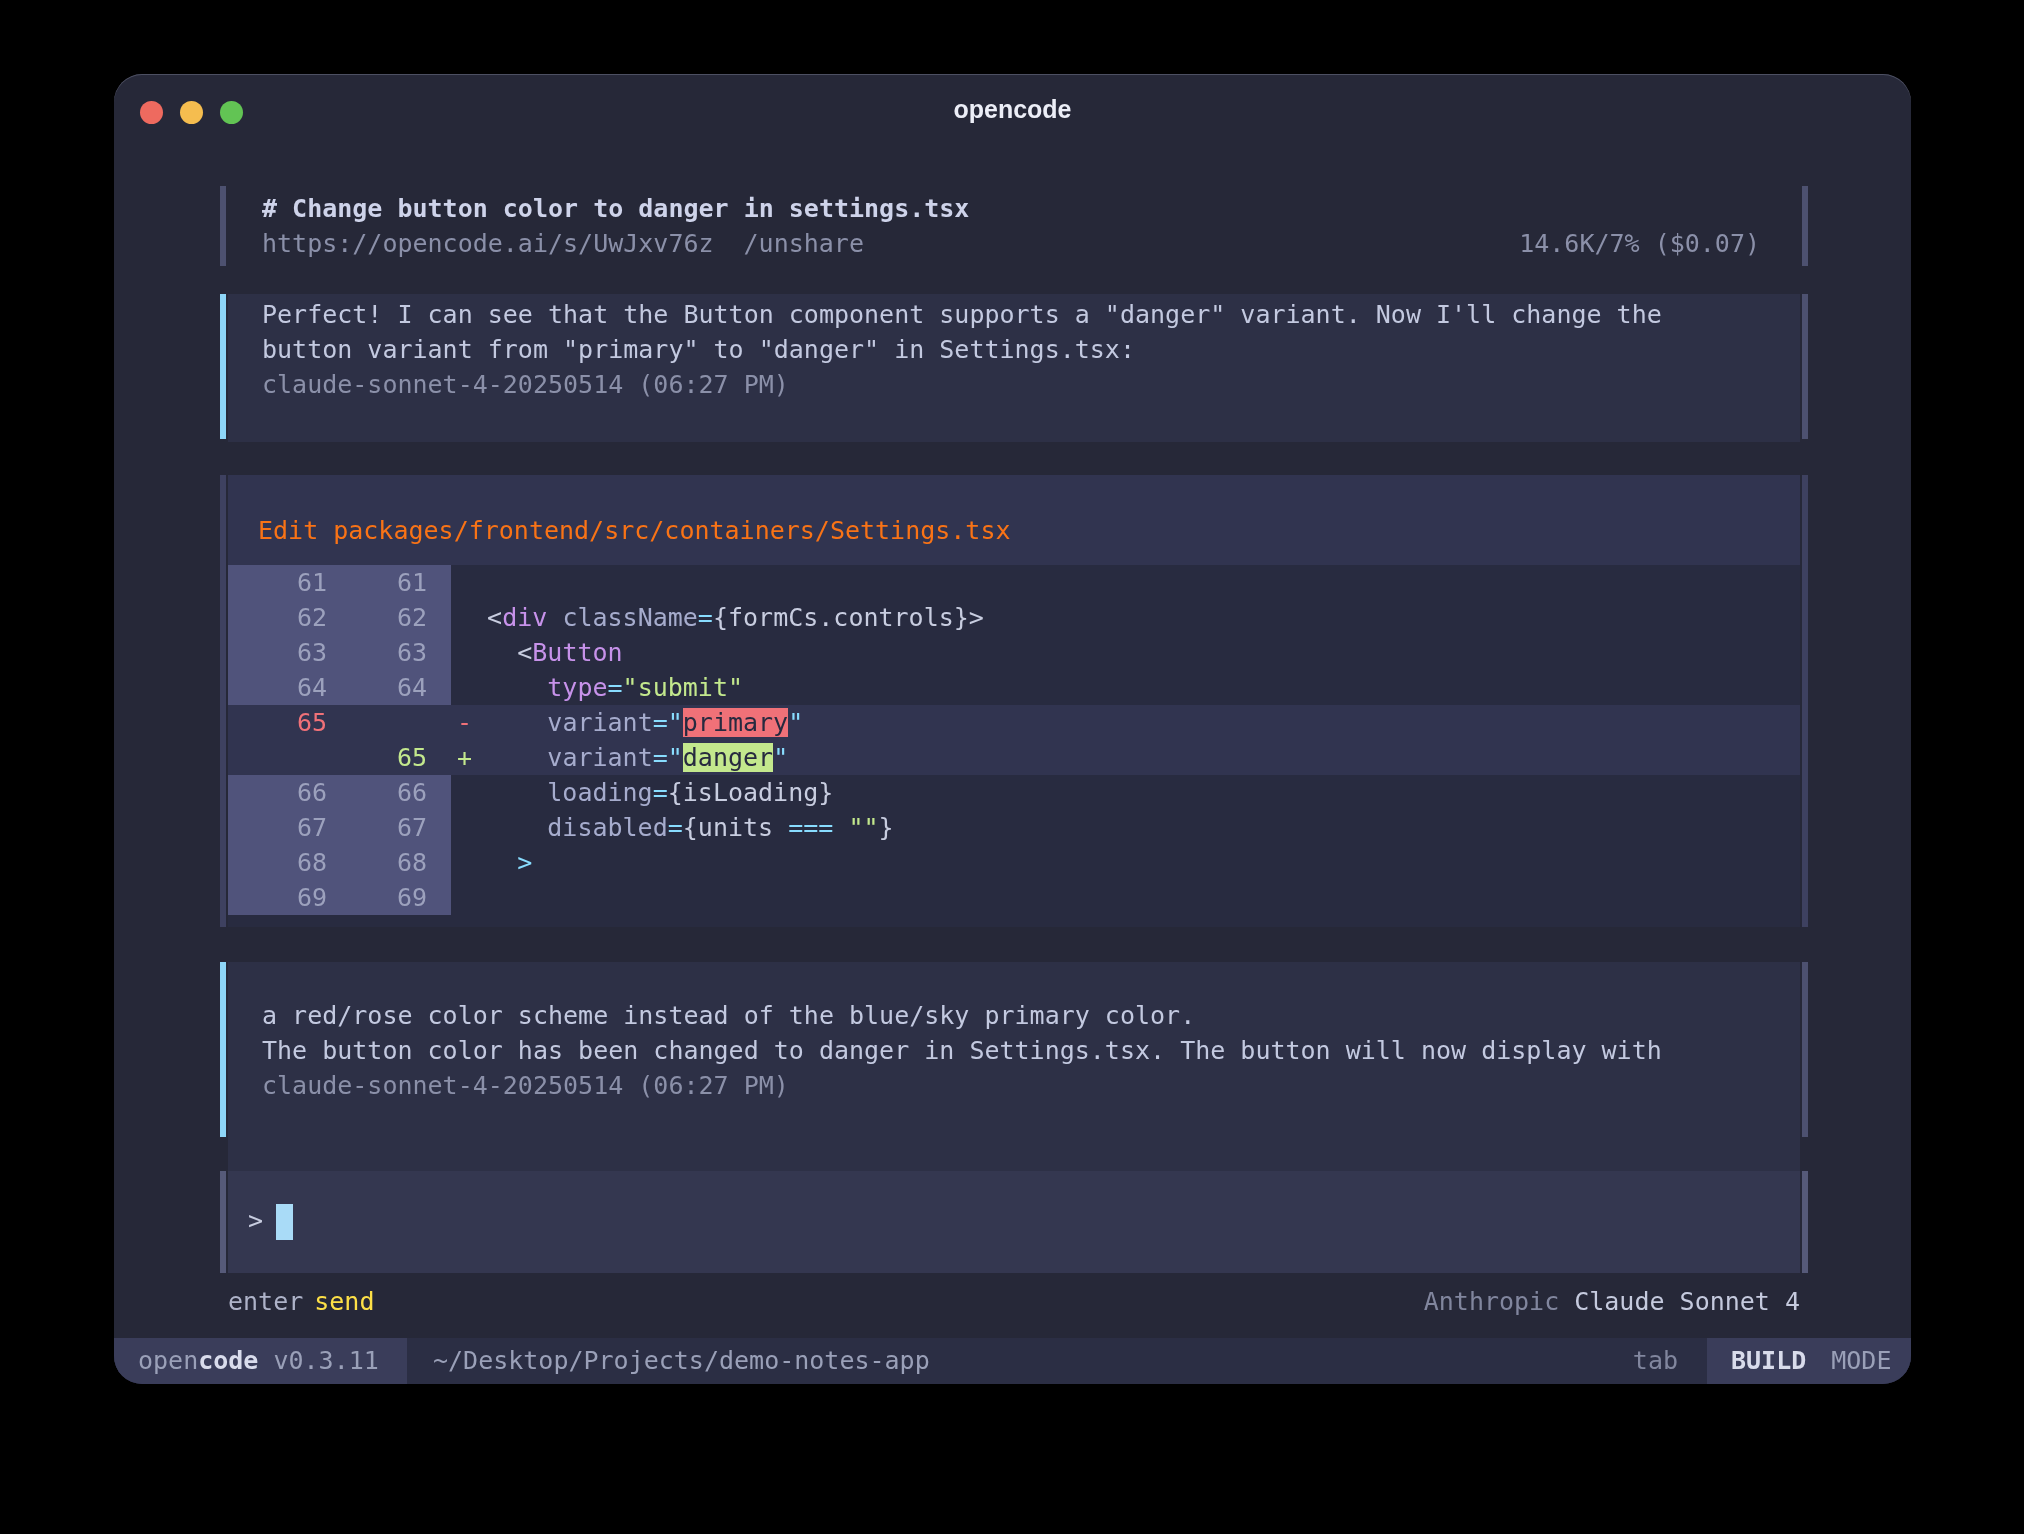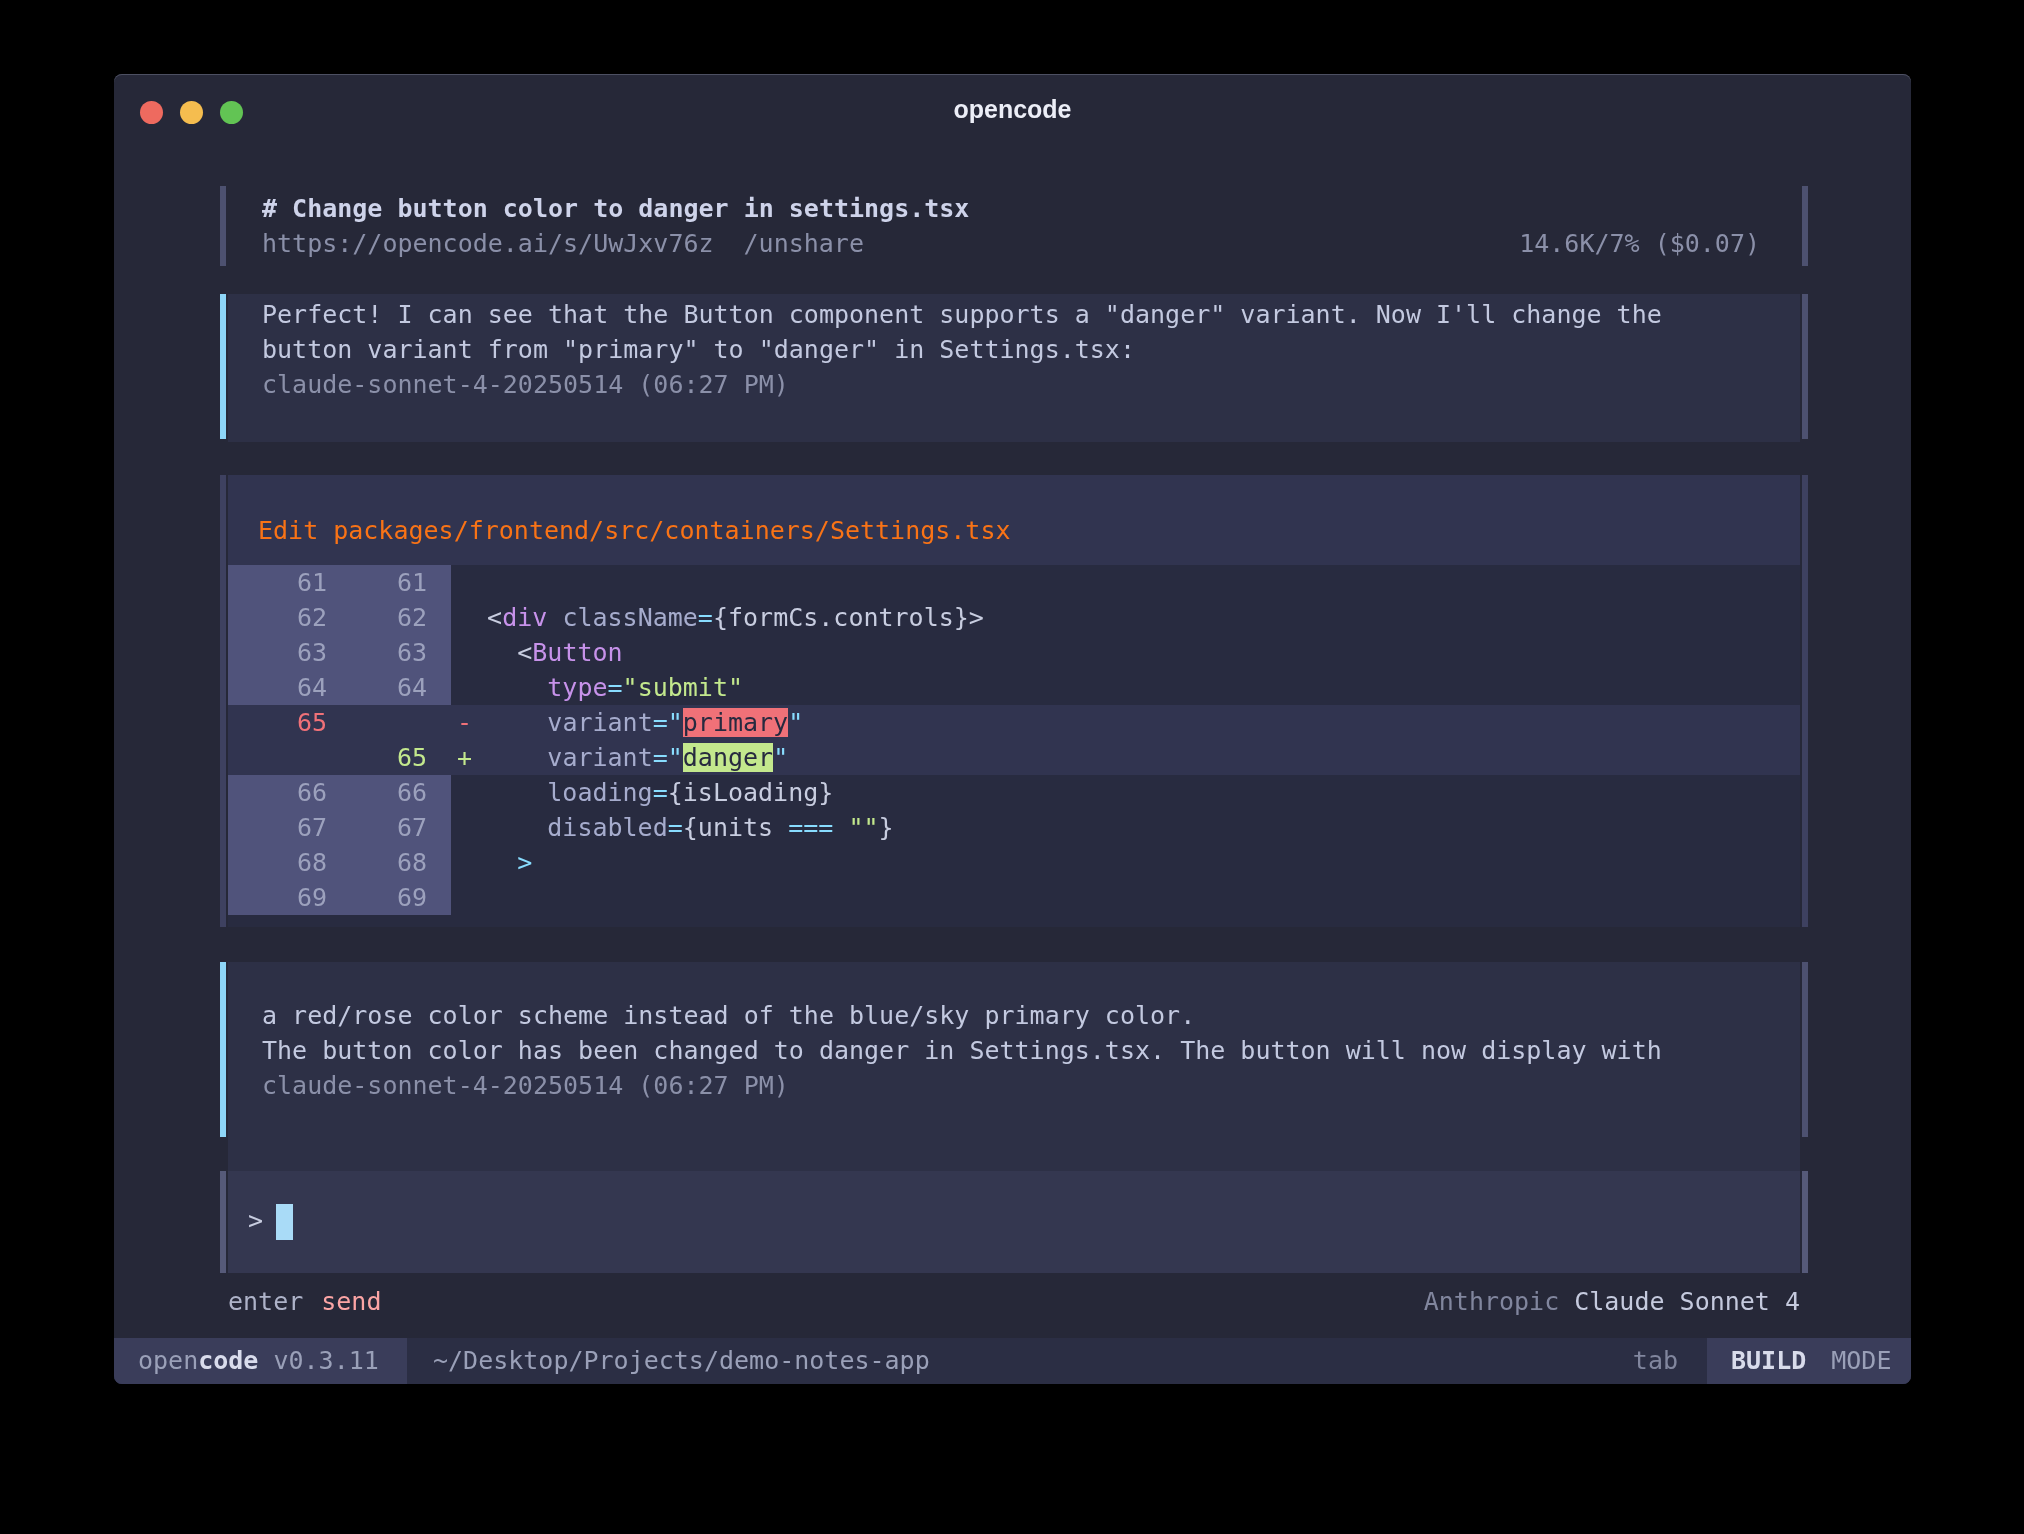--- a/index.html
+++ b/index.html
@@ -1,18 +1,18 @@
 <!DOCTYPE html>
 <html><head>
 <meta charset="utf-8">
 <style>
   html,body{margin:0;padding:0;background:#000;width:2024px;height:1534px;position:relative;
     font-family:"DejaVu Sans Mono",monospace;-webkit-font-smoothing:antialiased;}
   .window{position:absolute;left:114px;top:74px;width:1797px;height:1310px;background:#262838;
-    border-radius:8px;overflow:hidden;box-shadow:inset 0 1px 0 #4d5062;}
+    border-radius:28px;overflow:hidden;box-shadow:inset 0 1px 0 #4d5062;}
   
   .titlebar{position:absolute;left:0;top:0;width:100%;height:66px;}
   .tl-dot{position:absolute;top:27px;width:23px;height:23px;border-radius:50%;}
   .tl-red{left:26px;background:#ee6a5f;}
   .tl-yellow{left:66px;background:#f5bd4f;}
   .tl-green{left:106px;background:#62c454;}
   .win-title{position:absolute;left:0;top:21px;width:100%;text-align:center;
     font-family:"Liberation Sans",sans-serif;font-weight:bold;font-size:25px;color:#eceef7;}
   
   .block{position:absolute;left:106px;width:1588px;}
@@ -63,21 +63,21 @@
   .s-add-val{background:#c3e88d;color:#272a3f;}
   
   .inp{top:1097px;height:102px;}
   .inp .block-content{background:#343750;padding:31px 0 0 20px;box-sizing:border-box;}
   .prompt-line{font-size:25px;line-height:38px;color:#c8cde0;}
   .cursor{display:inline-block;width:17px;height:36px;background:#a9dbf7;vertical-align:middle;margin-left:13px;}
   
   .foot{top:1210px;height:35px;display:flex;justify-content:space-between;
     font-size:25px;line-height:35px;}
   .foot .block-content{margin:0;width:100%;display:flex;justify-content:space-between;padding:0 8px;box-sizing:border-box;}
-  .k-key{color:#aeb3c9;} .k-act{color:#fca5a5;margin-left:18px;text-align:right;}
+  .k-key{color:#aeb3c9;} .k-act{color:#fde047;margin-left:11px;text-align:right;}
   .m-prov{color:#81869e;} .m-name{color:#c5cade;margin-left:15px;}
   
   .statusbar{position:absolute;left:0;bottom:0;width:100%;height:46px;background:#2b2e44;
     display:flex;align-items:stretch;font-size:25px;line-height:46px;}
   .sb-chip{background:#3a3d5a;flex:none;}
   .sb-app{width:293px;padding-left:24px;box-sizing:border-box;color:#9aa0b8;}
   .sb-app .bold{font-weight:bold;color:#d9dcec;}
   .sb-ver{margin-left:15px;}
   .sb-path{color:#9aa0b8;margin-left:26px;flex:1;white-space:nowrap;overflow:hidden;}
   .sb-tab{color:#81869e;margin-right:29px;}

